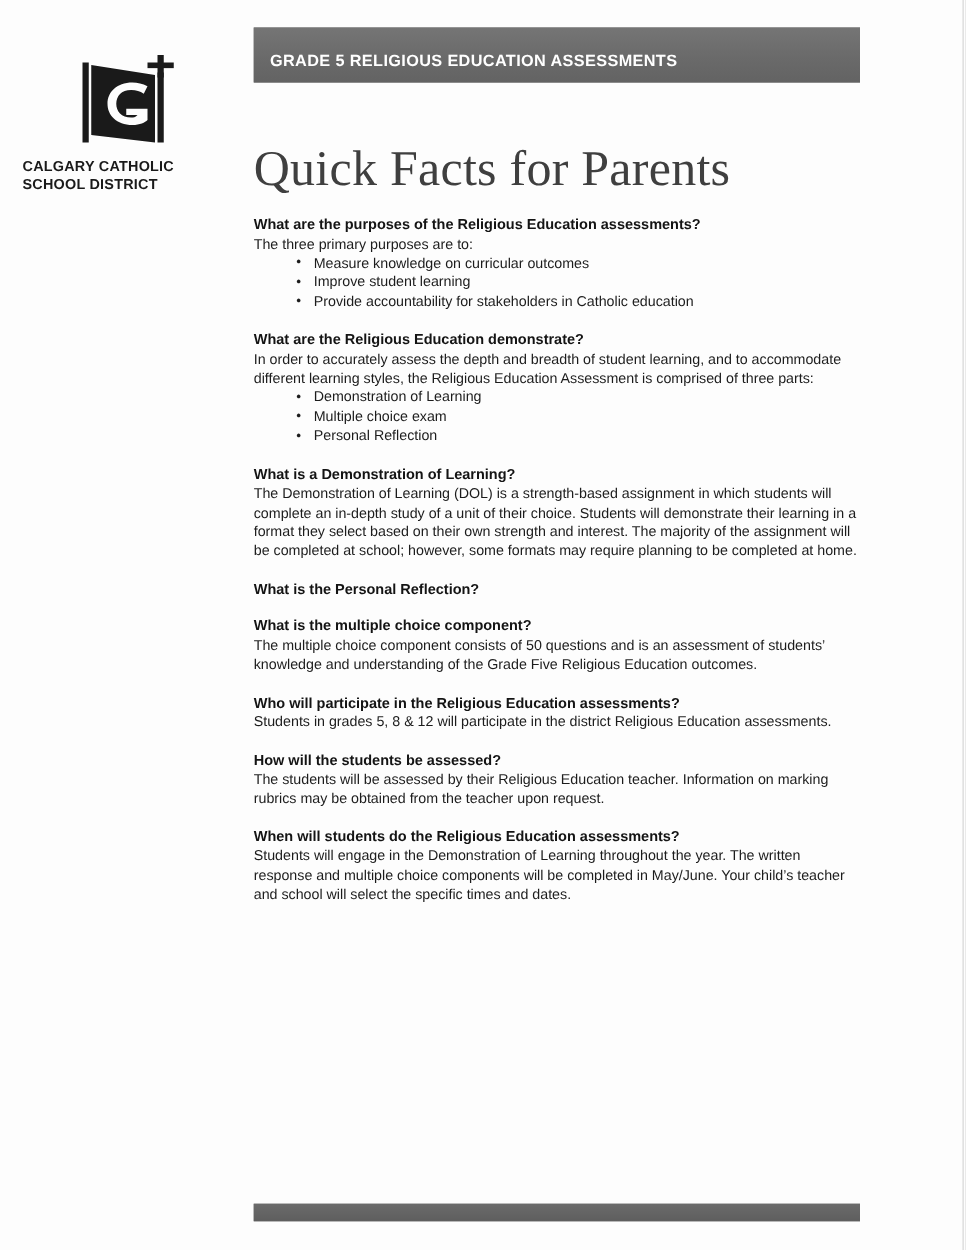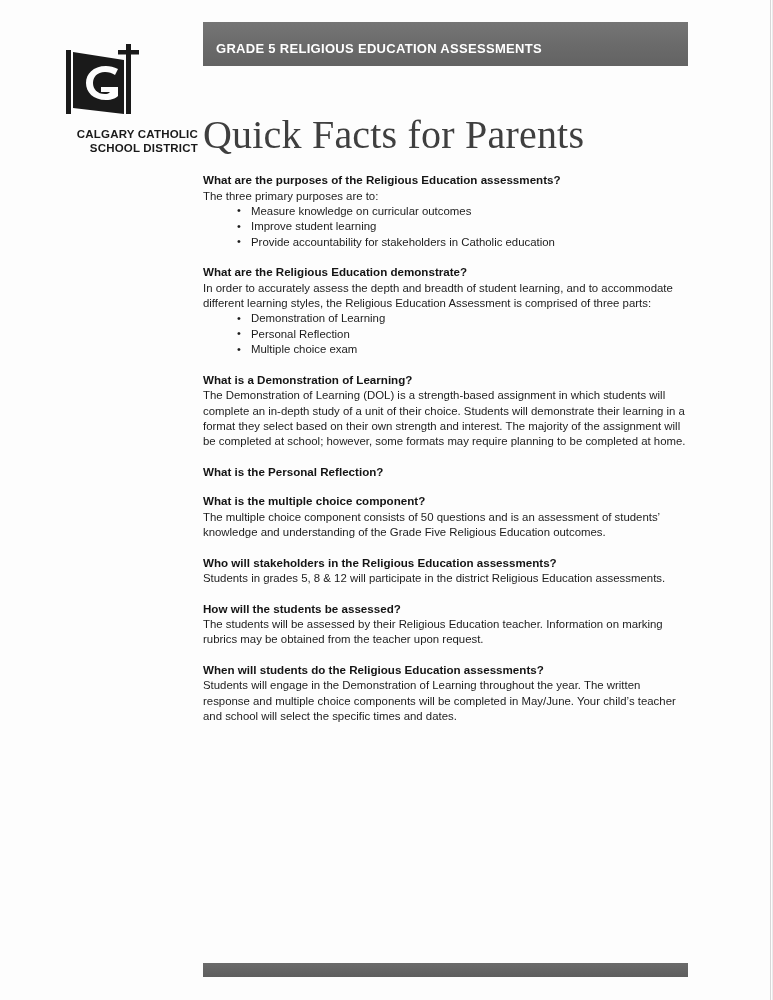--- a/index.html
+++ b/index.html
@@ -36,21 +36,21 @@
     height: 1000px;
     background: #eaeaea;
   }
 
   
   .logo-block {
     position: absolute;
     left: 18px;
     top: 44px;
     width: 180px;
-    text-align: right;
+    text-align: left;
   }
   .logo-mark {
     width: 96px;
     height: 78px;
     margin: 0 auto 6px auto;
     display: block;
   }
   .logo-text {
     font-family: "Liberation Sans", sans-serif;
     font-weight: bold;
@@ -224,37 +224,37 @@
             <li>Measure knowledge on curricular outcomes</li>
             <li>Improve student learning</li>
             <li>Provide accountability for stakeholders in Catholic education</li>
           </ul>
         </div>
         <div class="section">
           <p class="sec-heading">What are the Religious Education demonstrate?</p>
           <p class="sec-body">In order to accurately assess the depth and breadth of student learning, and to accommodate different learning styles, the Religious Education Assessment is comprised of three parts:</p>
           <ul class="sec-list">
             <li>Demonstration of Learning</li>
+            <li>Multiple choice exam</li>
             <li>Personal Reflection</li>
-            <li>Multiple choice exam</li>
           </ul>
         </div>
         <div class="section">
           <p class="sec-heading">What is a Demonstration of Learning?</p>
           <p class="sec-body">The Demonstration of Learning (DOL) is a strength-based assignment in which students will complete an in-depth study of a unit of their choice. Students will demonstrate their learning in a format they select based on their own strength and interest. The majority of the assignment will be completed at school; however, some formats may require planning to be completed at home.</p>
         </div>
         <div class="section">
           <p class="sec-heading">What is the Personal Reflection?</p>
         </div>
         <div class="section">
           <p class="sec-heading">What is the multiple choice component?</p>
           <p class="sec-body">The multiple choice component consists of 50 questions and is an assessment of students’ knowledge and understanding of the Grade Five Religious Education outcomes.</p>
         </div>
         <div class="section">
-          <p class="sec-heading">Who will stakeholders in the Religious Education assessments?</p>
+          <p class="sec-heading">Who will participate in the Religious Education assessments?</p>
           <p class="sec-body">Students in grades 5, 8 &amp; 12 will participate in the district Religious Education assessments.</p>
         </div>
         <div class="section">
           <p class="sec-heading">How will the students be assessed?</p>
           <p class="sec-body">The students will be assessed by their Religious Education teacher. Information on marking rubrics may be obtained from the teacher upon request.</p>
         </div>
         <div class="section">
           <p class="sec-heading">When will students do the Religious Education assessments?</p>
           <p class="sec-body">Students will engage in the Demonstration of Learning throughout the year. The written response and multiple choice components will be completed in May/June. Your child’s teacher and school will select the specific times and dates.</p>
         </div>

